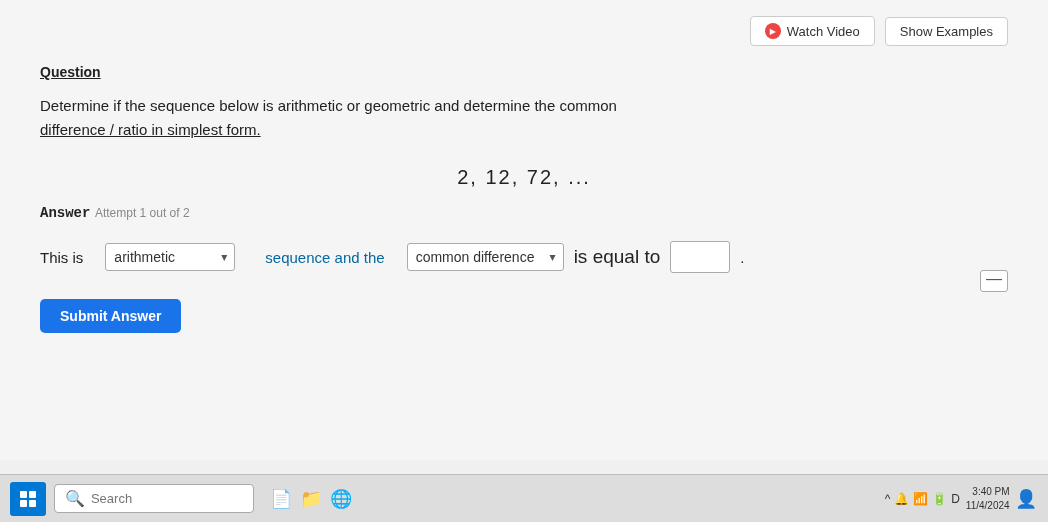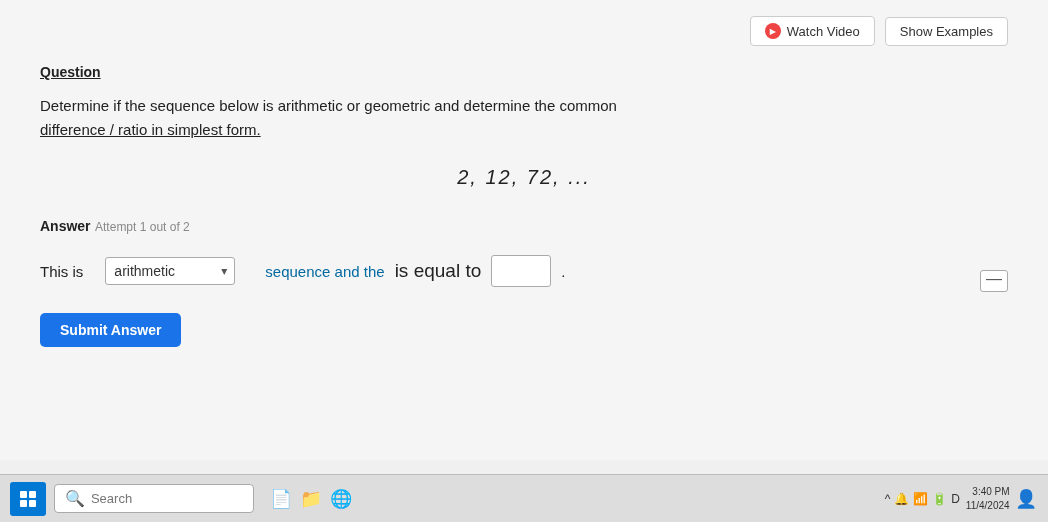--- a/index.html
+++ b/index.html
@@ -85,35 +85,35 @@
 
     .question-text u {
       text-decoration: underline;
     }
 
     
     .sequence-display {
       text-align: center;
       font-size: 20px;
       color: #222;
-      margin-bottom: 28px;
+      margin-bottom: 14px;
       letter-spacing: 2px;
-      font-style: italic;
     }
 
     
     .answer-section {
       margin-bottom: 20px;
     }
 
     .answer-label {
       font-size: 14px;
       font-weight: bold;
       color: #222;
       display: inline;
+      font-family: Liberation Mono, monospace;
     }
 
     .attempt-label {
       font-size: 12px;
       color: #888;
     }
 
     
     .minimize-btn {
       position: absolute;
@@ -365,20 +365,26 @@
 
     <div class="select-wrapper">
       <select class="dropdown-select">
         <option value="arithmetic">arithmetic</option>
         <option value="geometric">geometric</option>
       </select>
     </div>
 
     <span class="sequence-and-label">sequence and the</span>
 
+    <div class="select-wrapper">
+      <select class="dropdown-select">
+        <option value="common difference">common difference</option>
+        <option value="common ratio">common ratio</option>
+      </select>
+    </div>
 
     <span class="is-equal-label">is equal to</span>
 
     <input class="equal-input" type="text" style="">
 
     <span class="period">.</span>
   </div>
 
   
   <button class="submit-btn">Submit Answer</button>

